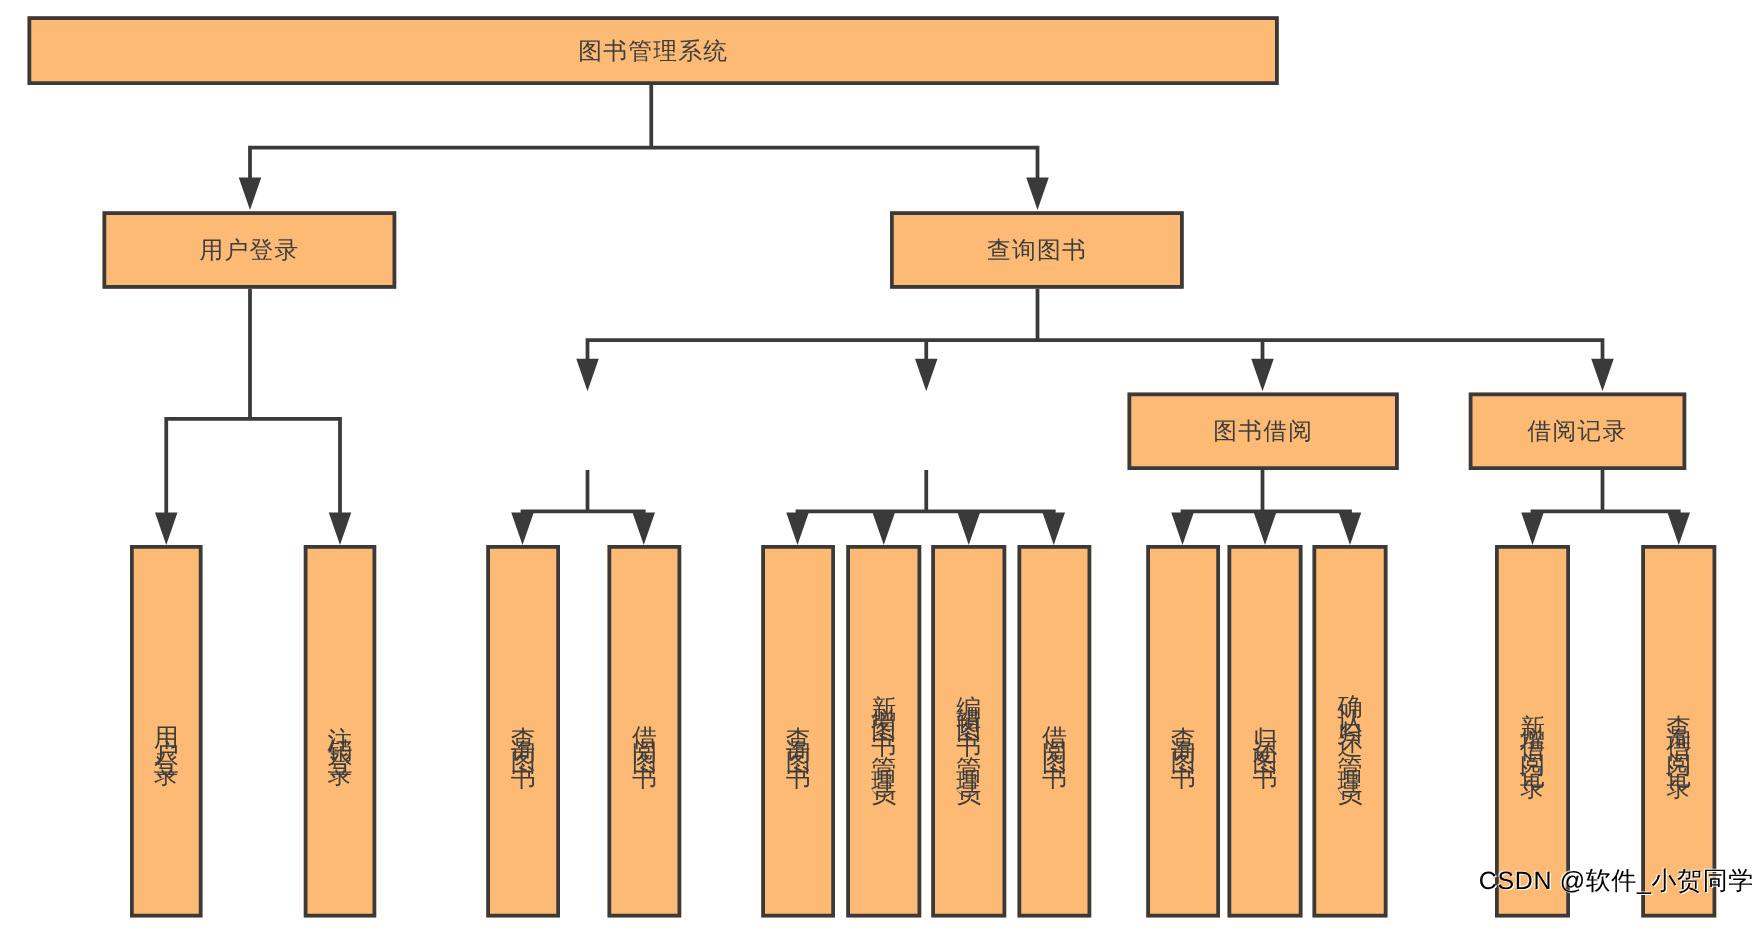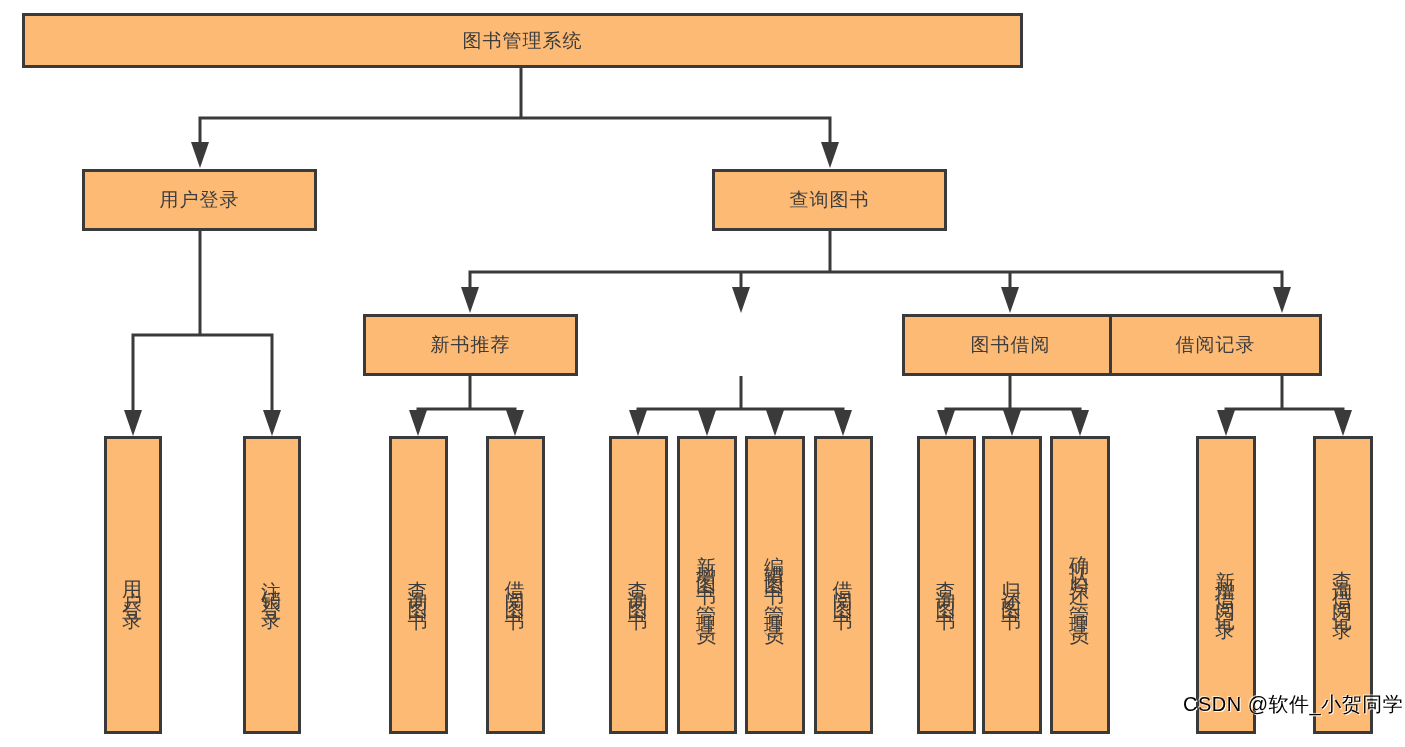--- a/index.html
+++ b/index.html
@@ -111,27 +111,24 @@
     <span class="lbl">图书管理系统</span>
   </div>
 
   <div class="node" style="left:82px;top:169px;width:235px;height:62px">
     <span class="lbl">用户登录</span>
   </div>
   <div class="node" style="left:712px;top:169px;width:235px;height:62px">
     <span class="lbl">查询图书</span>
   </div>
 
-  <div class="node" style="left:363px;top:314px;width:215px;height:62px">
-    <span class="lbl">新书推荐</span>
-  </div>
   <div class="node" style="left:902px;top:314px;width:217px;height:62px">
     <span class="lbl">图书借阅</span>
   </div>
-  <div class="node" style="left:1109px;top:314px;width:213px;height:62px">
+  <div class="node" style="left:1175px;top:314px;width:174px;height:62px">
     <span class="lbl">借阅记录</span>
   </div>
 
   <div class="node vnode" style="left:104px;top:436px;width:58px;height:298px">
     <span class="lbl">用户登录</span>
   </div>
   <div class="node vnode" style="left:243px;top:436px;width:58px;height:298px">
     <span class="lbl">注销登录</span>
   </div>
 

